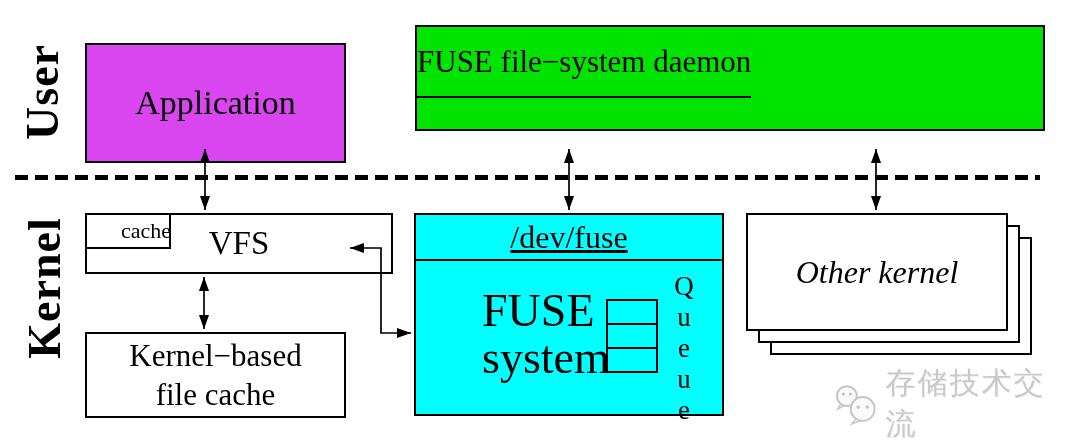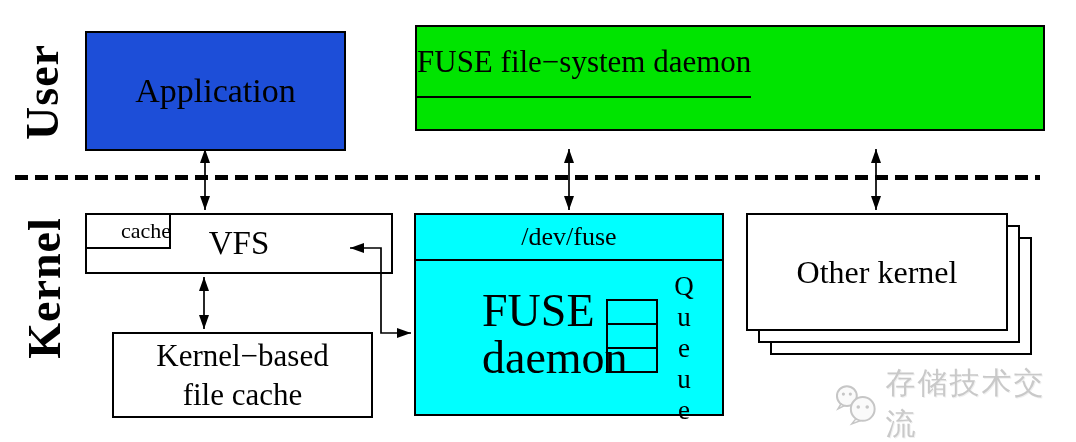--- a/index.html
+++ b/index.html
@@ -10,54 +10,54 @@
   .abs{position:absolute;box-sizing:border-box;}
   
   .side-label{
     position:absolute;font-weight:700;font-size:46px;white-space:nowrap;
     transform:translate(-50%,-50%) rotate(-90deg);letter-spacing:1px;
   }
   #user-label{left:42px;top:92px;}
   #kernel-label{left:44px;top:288px;}
   
   .box{border:2px solid #000;background:#fff;}
-  #app-box{left:85px;top:31px;width:261px;height:120px;background:#1d4ed8;
+  #app-box{left:85px;top:43px;width:261px;height:120px;background:#d946ef;
     display:flex;align-items:center;justify-content:center;font-size:34px;}
   #daemon-box{left:415px;top:25px;width:630px;height:106px;background:#00E400;
     display:flex;flex-direction:row;}
   #daemon-title{height:69px;border-bottom:2px solid #000;display:flex;
     align-items:center;justify-content:center;font-size:31px;}
   #daemon-lib{flex:1;display:flex;align-items:center;justify-content:center;font-size:25px;}
   
   #dashed-line{left:15px;top:175px;width:1025px;height:5px;
     background:repeating-linear-gradient(90deg,#000 0 13px,transparent 13px 20px);}
   
   #vfs-box{left:85px;top:213px;width:308px;height:61px;display:flex;
     align-items:center;justify-content:center;font-size:33px;}
   #cache-box{left:85px;top:213px;width:86px;height:36px;display:flex;
     align-items:center;justify-content:center;font-size:22px;z-index:2;padding-left:36px;}
   
   #kfs-box{left:85px;top:332px;width:261px;height:86px;display:flex;flex-direction:column;
-    align-items:center;justify-content:center;font-size:31px;line-height:39px;text-align:center;margin-left:27px;}
+    align-items:center;justify-content:center;font-size:31px;line-height:39px;text-align:center;}
   
   #fuse-box{left:414px;top:213px;width:310px;height:203px;background:#00FFFF;}
   #dev-strip{height:44px;border-bottom:2px solid #000;display:flex;
-    align-items:center;justify-content:center;font-size:26px;}
+    align-items:center;justify-content:center;font-size:32px;text-decoration:underline;}
   #driver-name{position:absolute;left:66px;top:72px;font-size:46px;line-height:47px;}
   #queue-cells{position:absolute;left:190px;top:84px;}
   .qcell{width:48px;height:22px;border:2px solid #000;background:transparent;}
   .qcell + .qcell{margin-top:-2px;}
   #queue-label{position:absolute;left:252px;top:56px;writing-mode:vertical-rl;
     text-orientation:upright;font-size:27px;letter-spacing:1px;line-height:32px;}
   
   .oks{width:262px;height:118px;}
   #oks-3{left:770px;top:237px;}
   #oks-2{left:758px;top:225px;}
   #oks-main{left:746px;top:213px;display:flex;flex-direction:column;align-items:center;
-    justify-content:center;font-size:32px;line-height:46px;text-align:right;}
+    justify-content:center;font-size:32px;line-height:46px;text-align:right;font-style:italic;}
   
   #arrows{position:absolute;left:0;top:0;z-index:3;pointer-events:none;}
   
   #watermark{left:832px;top:363px;display:flex;align-items:center;gap:6px;z-index:2;}
   #watermark-text{font-size:30px;color:#c9c9c9;letter-spacing:2px;
     text-shadow:1px 1px 0 #f0f0f0;font-family:"Liberation Sans","DejaVu Sans",sans-serif;}
 </style>
 </head>
 <body>
 
@@ -87,21 +87,21 @@
     <span>Kernel−based</span>
     <span>file cache</span>
   </div>
 
   <div class="abs box" id="fuse-box">
     <div id="dev-strip">
       <span>/dev/fuse</span>
     </div>
     <div id="driver-name">
       <div>FUSE</div>
-      <div>daemon</div>
+      <div>system</div>
     </div>
     <div id="queue-cells">
       <div class="qcell"></div>
       <div class="qcell"></div>
       <div class="qcell"></div>
     </div>
     <div id="queue-label">Queue</div>
   </div>
 
   <div class="abs box oks" id="oks-3"></div>

